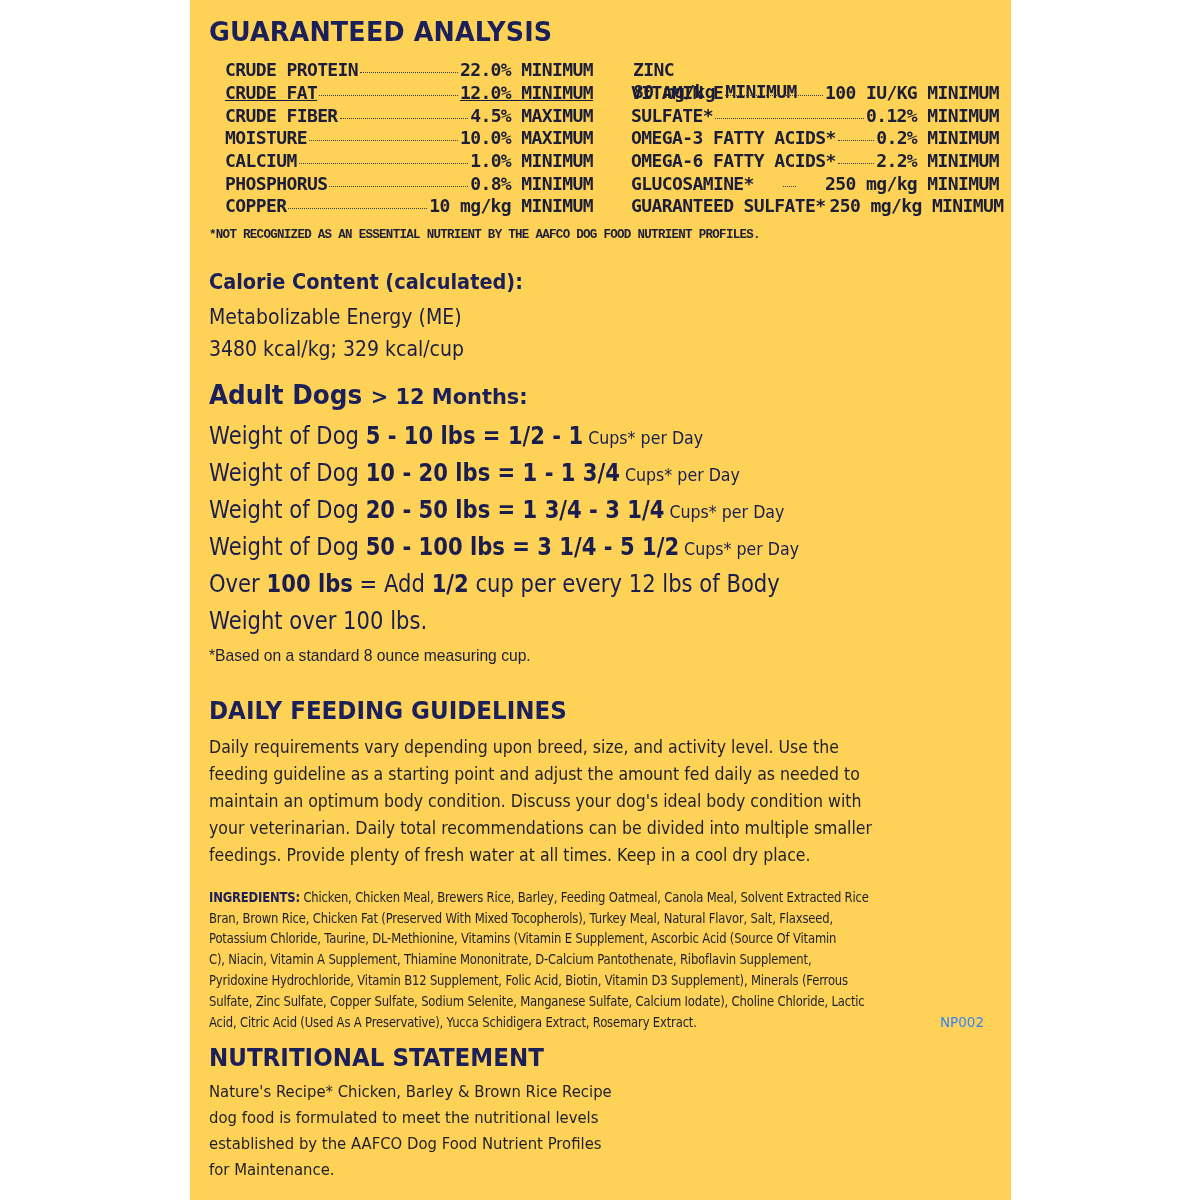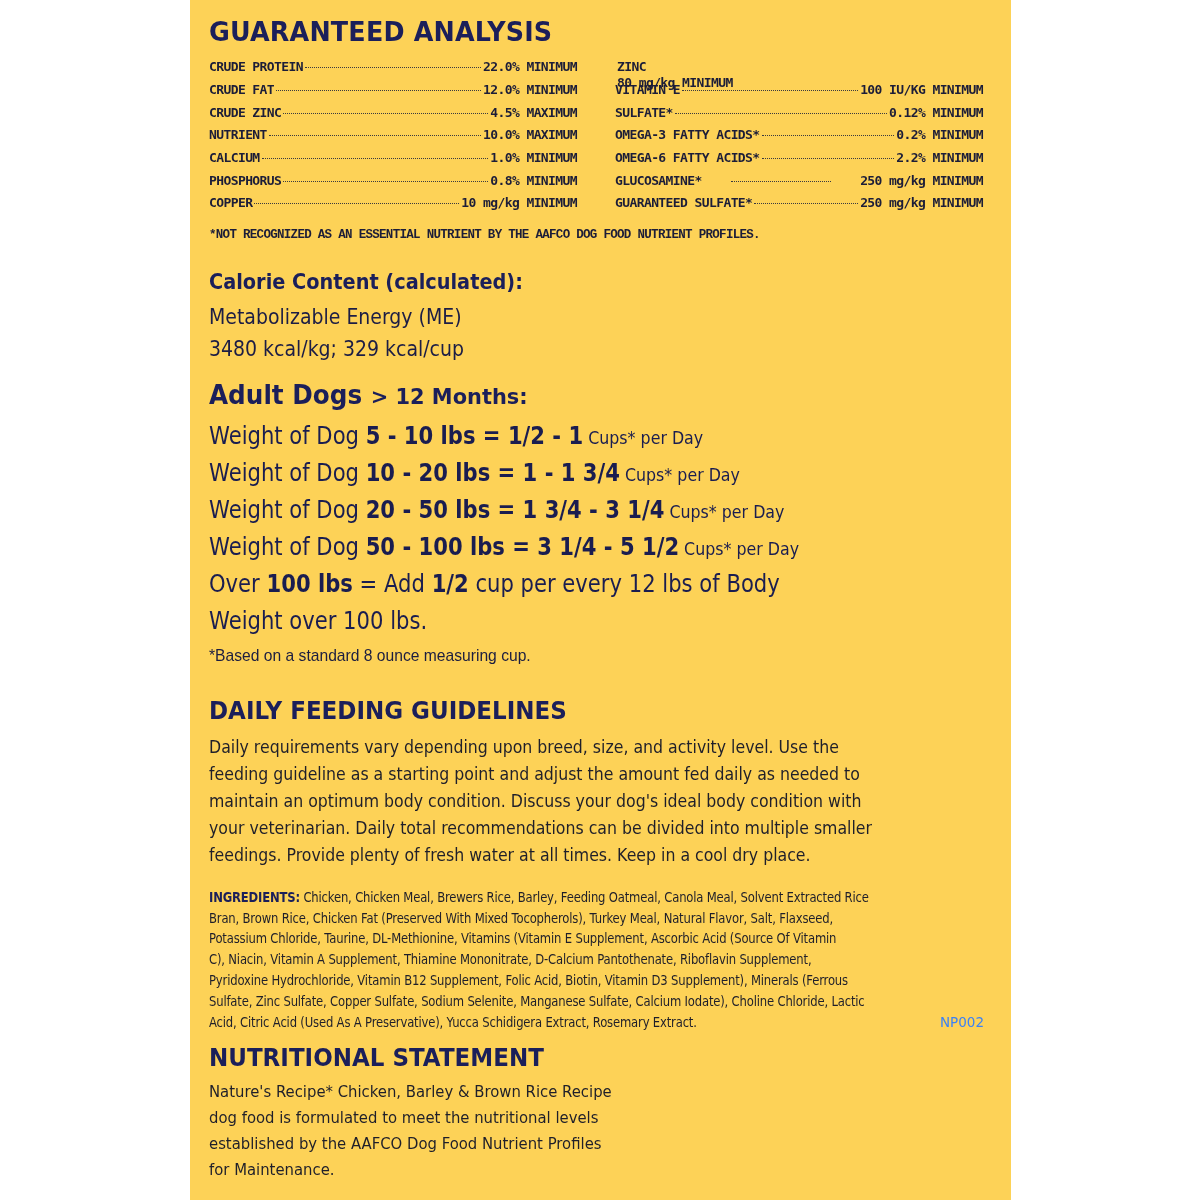--- a/index.html
+++ b/index.html
@@ -12,22 +12,23 @@
     background: #fdd257;
   }
   .abs { position: absolute; white-space: nowrap; }
   .h-big {
     font-family: "DejaVu Sans", sans-serif; font-weight: bold; color: #1b1f5a;
     transform-origin: left top;
   }
   .ga-title { left: 209px; top: 16px; font-size: 27px; transform: scaleX(0.94); letter-spacing: 0.2px; }
   .ga-row {
     position: absolute; height: 22px; display: flex; align-items: baseline;
-    font-family: "DejaVu Sans Mono", monospace; font-weight: bold; font-size: 13px; color: #1c1d38;
+    font-family: "DejaVu Sans Mono", monospace; font-weight: bold; font-size: 18px; color: #1c1d38;
     letter-spacing: -0.6px;
+    margin-left: 16px;
   }
   .ga-row .lbl { flex: 0 0 auto; }
   .ga-row .dots { flex: 1 1 auto; border-bottom: 1.5px dotted #3a3a40; margin: 0 2px; transform: translateY(-3px); }
   .ga-row .val { flex: 0 0 auto; }
   .note { left: 209px; top: 228px; font-family: Liberation Mono, monospace; font-weight: bold; font-size: 12.5px; color: #1c1d38; letter-spacing: -0.7px; }
   .cal-title { left: 209px; top: 270px; font-size: 21px; transform: scaleX(0.92); }
   .cal-line { left: 209px; font-family: "DejaVu Sans", sans-serif; font-size: 21px; color: #1c1d45; transform: scaleX(0.9); transform-origin: left top; }
   .adult-title { left: 209px; top: 380px; font-size: 26px; transform: scaleX(0.95); }
   .adult-title .sub { font-size: 22px; }
   .feed-line { left: 209px; font-family: "DejaVu Sans", sans-serif; font-size: 24px; color: #1a1d50; transform: scaleX(0.88); transform-origin: left top; }
@@ -49,32 +50,32 @@
 <div class="panel"></div>
 
 <div class="abs h-big ga-title">GUARANTEED ANALYSIS</div>
 
 <div>
   <div class="ga-row" style="left:209px;top:59px;width:368px;">
       <span class="lbl">CRUDE PROTEIN</span>
       <span class="dots"></span>
       <span class="val">22.0% MINIMUM</span>
     </div>
-  <div class="ga-row" style="left:209px;top:82px;width:368px;">
+  <div class="ga-row" style="left:209px;top:82px;width:368px;text-decoration:underline;">
       <span class="lbl">CRUDE FAT</span>
       <span class="dots"></span>
       <span class="val">12.0% MINIMUM</span>
     </div>
   <div class="ga-row" style="left:209px;top:105px;width:368px;">
-      <span class="lbl">CRUDE ZINC</span>
+      <span class="lbl">CRUDE FIBER</span>
       <span class="dots"></span>
       <span class="val">4.5% MAXIMUM</span>
     </div>
   <div class="ga-row" style="left:209px;top:127px;width:368px;">
-      <span class="lbl">NUTRIENT</span>
+      <span class="lbl">MOISTURE</span>
       <span class="dots"></span>
       <span class="val">10.0% MAXIMUM</span>
     </div>
   <div class="ga-row" style="left:209px;top:150px;width:368px;">
       <span class="lbl">CALCIUM</span>
       <span class="dots"></span>
       <span class="val">1.0% MINIMUM</span>
     </div>
   <div class="ga-row" style="left:209px;top:173px;width:368px;">
       <span class="lbl">PHOSPHORUS</span>

